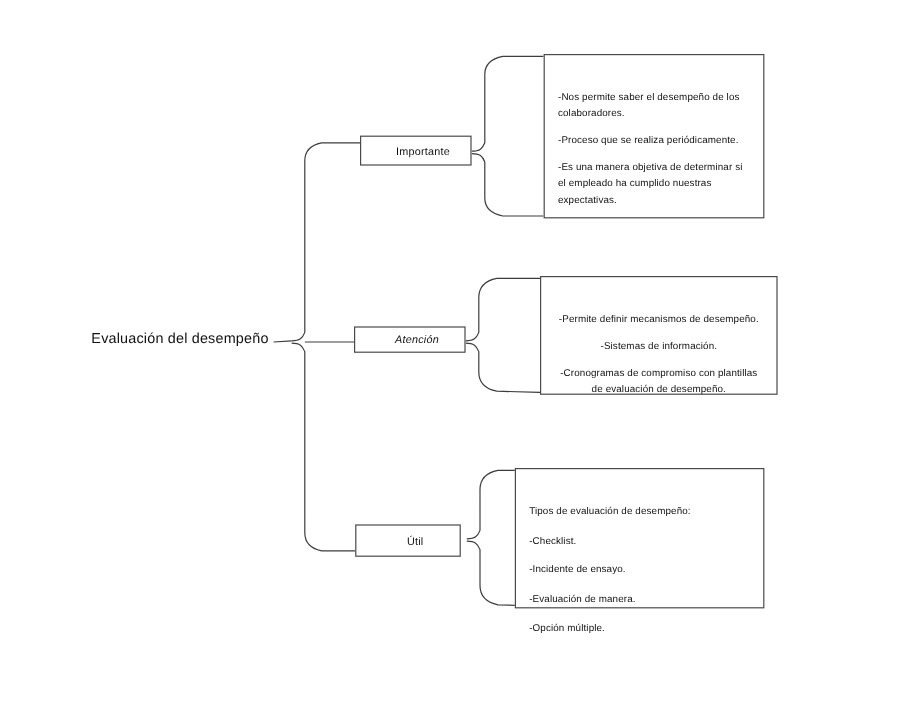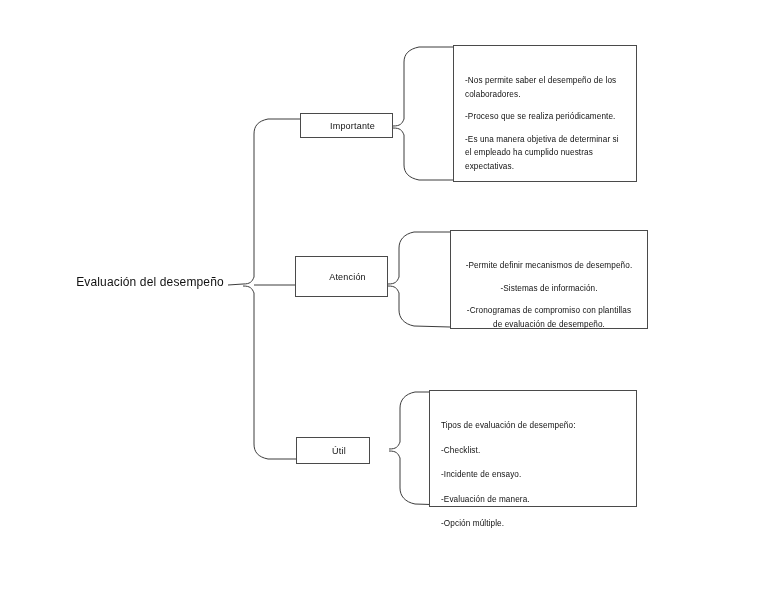--- a/index.html
+++ b/index.html
@@ -58,22 +58,22 @@
     background: #ffffff;
     display: flex;
     align-items: center;
     justify-content: center;
     font-size: 9px;
     letter-spacing: 0.2px;
     color: #111111;
     padding-left: 12px;
   }
   .node-box-1 { left: 300px; top: 113px; width: 93px; height: 25px; }
-  .node-box-2 { left: 295px; top: 256px; width: 93px; height: 41px; }
-  .node-box-3 { left: 296px; top: 437px; width: 74px; height: 27px; }
+  .node-box-2 { left: 295px; top: 272px; width: 93px; height: 22px; font-style: italic; }
+  .node-box-3 { left: 296px; top: 437px; width: 88px; height: 27px; }
 
   .detail-box {
     position: absolute;
     box-sizing: border-box;
     border: 1.2px solid #4a4a4a;
     background: #ffffff;
     padding: 28px 11px 8px 11px;
   }
   .detail-box-1 { left: 453px; top: 45px; width: 184px; height: 137px; }
   .detail-box-2 { left: 450px; top: 230px; width: 198px; height: 99px; text-align: center; }

